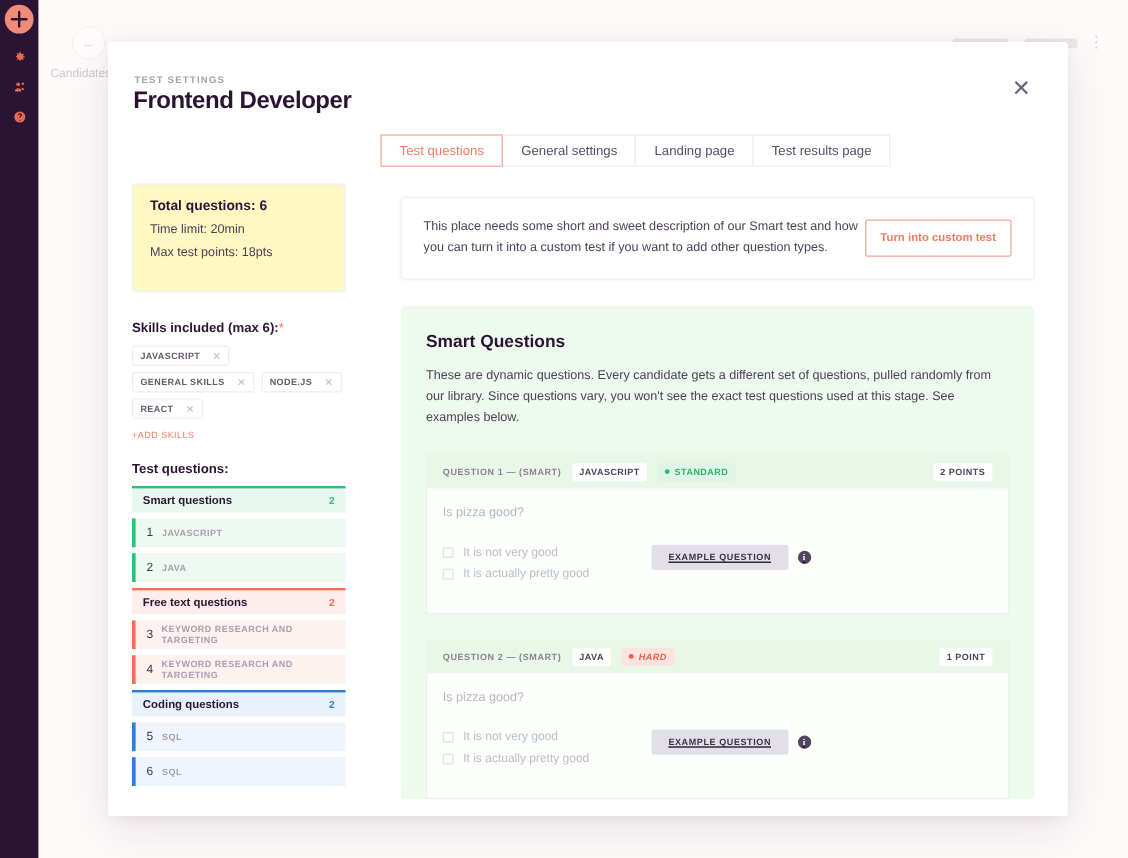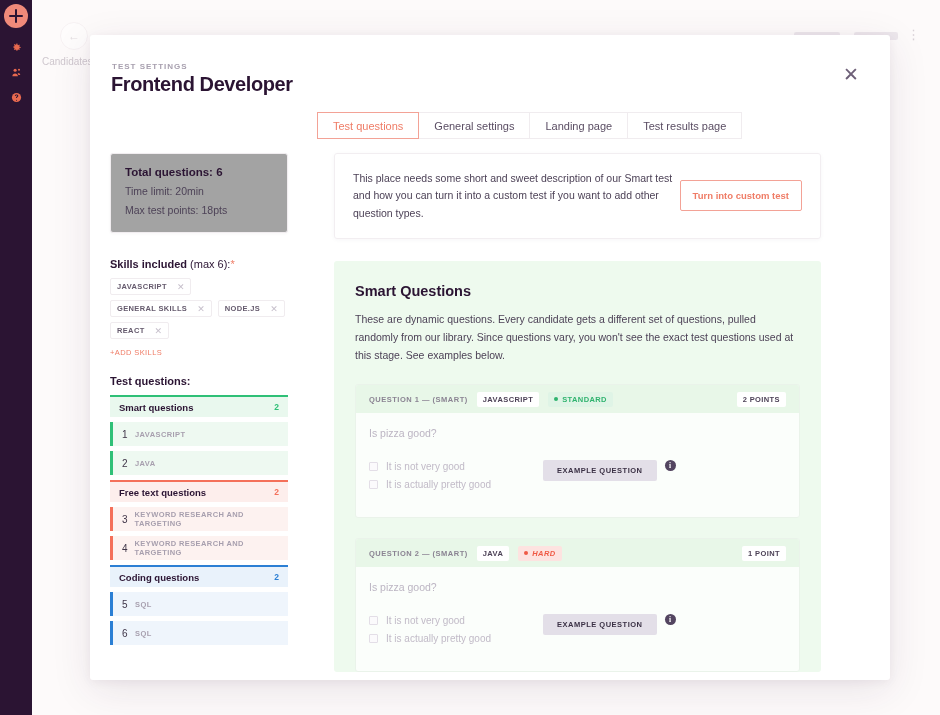--- a/index.html
+++ b/index.html
@@ -77,29 +77,29 @@
     font-size: 11px; color: #5a4d63; display: flex; align-items: center;
     margin-left: -1px; white-space: nowrap;
   }
   .tab.active {
     border: 1px solid #f3a296; color: #ef7c66; position: relative; z-index: 2;
   }
 
   
   .left-col { position: absolute; left: 20px; top: 118px; width: 178px; }
   .summary-card {
-    border: 1px solid #f1edf0; border-radius: 3px; background: #a3a3a3;
-    padding: 12px 14px 16px 14px; box-shadow: 0 1px 3px rgba(60,30,70,.035);
+    border: 1px solid #f1edf0; border-radius: 3px; background: #fef9c3;
+    padding: 12px 14px 26px 14px; box-shadow: 0 1px 3px rgba(60,30,70,.035);
   }
   .summary-total { font-size: 11.5px; font-weight: bold; color: #2b1433; }
   .summary-line { font-size: 10.5px; color: #4d4257; margin-top: 7px; }
 
   .skills-label { margin-top: 25px; font-size: 11px; color: #2b1433; }
   .skills-label b { font-weight: bold; }
-  .skills-label .muted { font-weight: normal; }
+  .skills-label .muted { font-weight: bold; }
   .req { color: #ef7c66; }
   .chips { margin-top: 8px; display: flex; flex-wrap: wrap; gap: 5px 6px; }
   .chip {
     display: inline-flex; align-items: center; height: 17px; padding: 0 3px 0 6px;
     border: 1px solid #f0ecef; background: #fff; border-radius: 2px;
   }
   .chip-label { font-size: 7.5px; letter-spacing: .35px; color: #655a6d; font-weight: bold; }
   .chip-x { font-size: 9px; color: #c6bfcb; margin-left: 7px; padding: 0 3px; }
   .add-skills {
     margin-top: 9px; font-size: 7.5px; letter-spacing: .4px; color: #ef7c66; font-weight: normal;
@@ -122,21 +122,21 @@
   .grp-green .q-item { background: #eef9f1; border-left: 3px solid #2fc077; }
   .grp-green .cnt { color: #2fc077; }
   .grp-red .q-group-head { background: #fdeeec; border-top: 2px solid #f4705a; }
   .grp-red .q-item { background: #fdf2f0; border-left: 3px solid #f4705a; }
   .grp-red .cnt { color: #f4705a; }
   .grp-blue .q-group-head { background: #e9f2fb; border-top: 2px solid #2b7fd4; }
   .grp-blue .q-item { background: #eff5fc; border-left: 3px solid #2b7fd4; }
   .grp-blue .cnt { color: #2b7fd4; }
 
   
-  .right-col { position: absolute; left: 244px; top: 118px; width: 487px; }
+  .right-col { position: absolute; left: 244px; top: 129px; width: 528px; }
   .notice {
     border: 1px solid #f2eef1; border-radius: 3px; background: #fff;
     box-shadow: 0 1px 4px rgba(60,30,70,.04);
     padding: 16px 18px; display: flex; align-items: center; justify-content: space-between;
   }
   .notice-text { font-size: 10.5px; line-height: 1.65; color: #4d4257; max-width: 370px; }
   .notice-btn {
     border: 1px solid #f3a296; color: #ef7c66; background: #fff; border-radius: 2px;
     font-size: 9.5px; font-weight: bold; padding: 9px 12px; white-space: nowrap;
   }
@@ -167,21 +167,21 @@
   .pill-points { background: #fff; color: #4d4257; margin-left: auto; }
 
   .qcard-body { padding: 14px 13px 20px 13px; position: relative; height: 104px; }
   .q-text { font-size: 10.5px; color: #bcb5c3; }
   .q-opts { margin-top: 22px; }
   .q-opt { display: flex; align-items: center; margin-bottom: 7px; }
   .q-box { width: 9px; height: 9px; border: 1px solid #e3dee7; background: #fbfafc; border-radius: 1px; margin-right: 8px; }
   .q-opt-text { font-size: 10px; color: #c2bbc8; }
 
   .example-wrap {
-    position: absolute; left: 187px; top: 47px; display: flex; gap: 8px;
+    position: absolute; left: 187px; top: 47px; display: flex; align-items: center; gap: 8px; text-decoration: underline;
   }
   .example-badge {
     background: #e3dfe8; color: #3b3145; font-size: 7.5px; font-weight: bold; letter-spacing: .5px;
     padding: 6px 14px; border-radius: 2px;
   }
   .info-ico {
     width: 11px; height: 11px; border-radius: 50%; background: #534560; color: #fff;
     font-size: 7.5px; font-weight: bold; display: flex; align-items: center; justify-content: center;
     font-family: "Liberation Serif", serif;
   }

